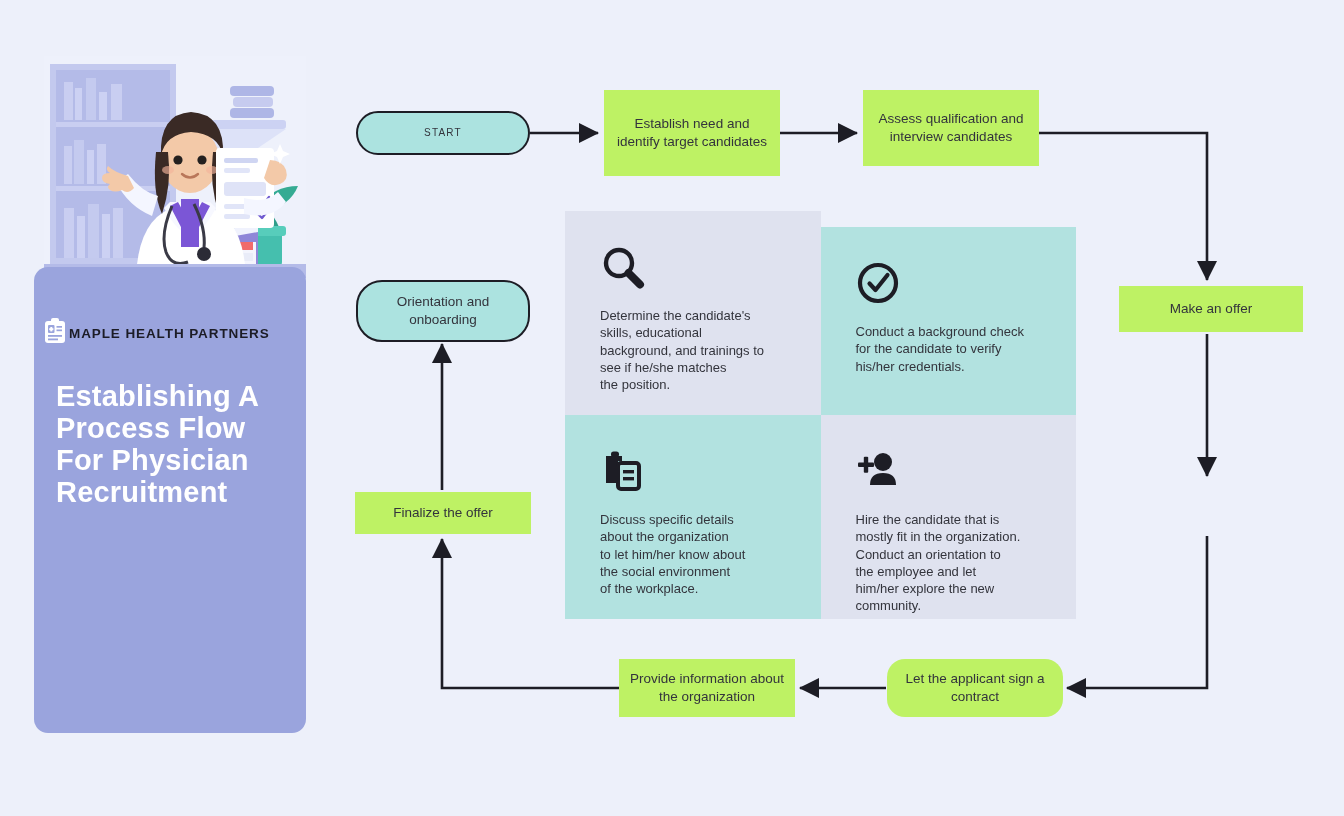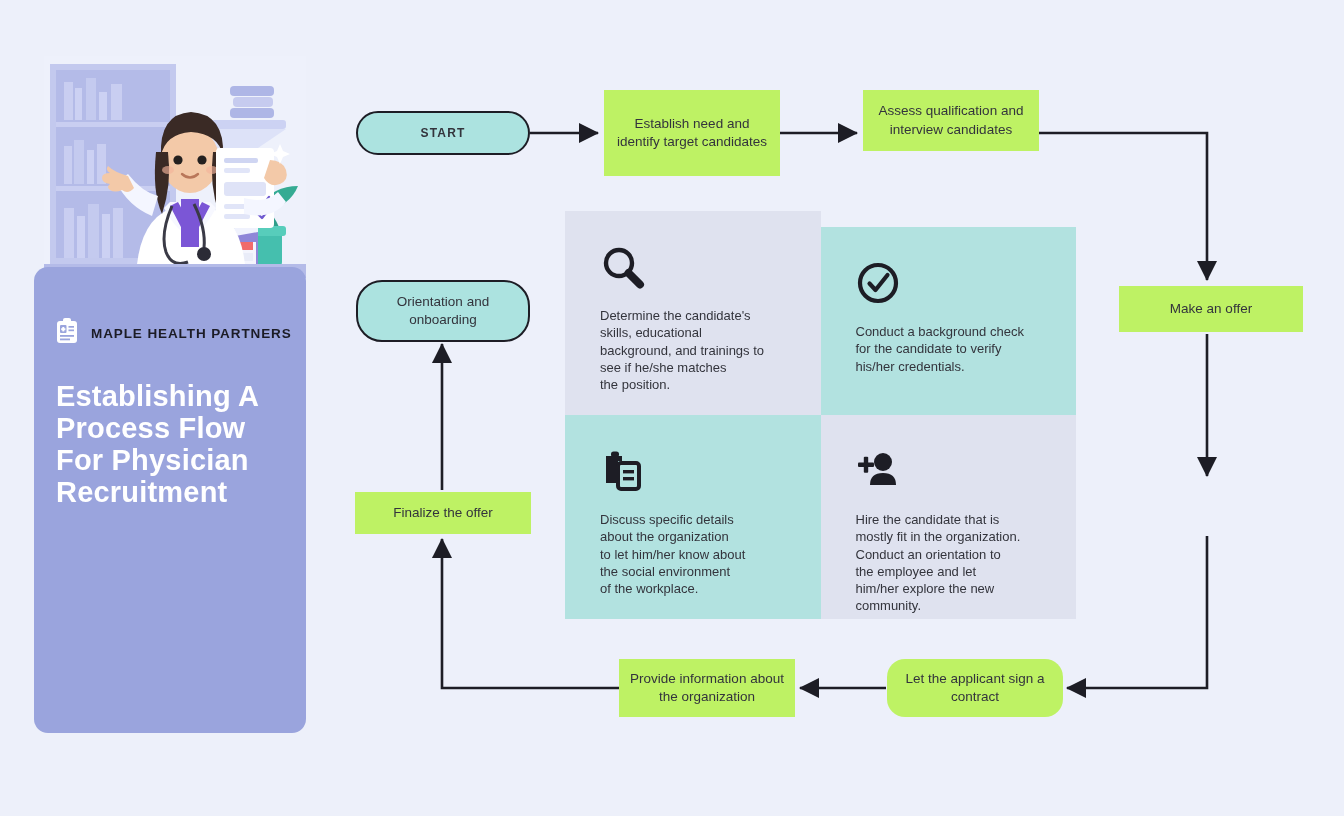--- a/index.html
+++ b/index.html
@@ -13,41 +13,41 @@
   .stage{position:absolute;left:0;top:0;width:1344px;height:816px;}
 
   
   .illus{position:absolute;left:44px;top:56px;width:262px;height:222px;overflow:hidden;}
   .illus svg{display:block;}
 
   .brandcard{
     position:absolute;left:34px;top:267px;width:272px;height:466px;
     background:#9aa4dd;border-radius:14px;
   }
-  .brandrow{position:absolute;left:22px;top:51px;display:flex;align-items:center;gap:13px;text-align:right;}
+  .brandrow{position:absolute;left:10px;top:51px;display:flex;align-items:center;gap:3px;text-align:right;}
   .brandrow .bname{
     color:#1c1c26;font-size:13.5px;font-weight:bold;letter-spacing:.9px;white-space:nowrap;
   }
   .bigtitle{
     position:absolute;left:22px;top:113px;width:236px;
     color:#ffffff;font-size:29px;line-height:32px;font-weight:bold;
     letter-spacing:.2px;
   }
 
   
   .node{
     position:absolute;display:flex;align-items:center;justify-content:center;
     text-align:center;color:#33343c;font-size:13.5px;line-height:18.5px;
     box-sizing:border-box;padding:4px 8px;
   }
   .node.box{background:#bef264;}
   .node.pill{
     background:#ace3e0;border:2.5px solid #1d1d25;border-radius:26px;
   }
-  .node.pill.start{font-weight:bold;letter-spacing:1.2px;font-size:12px;}
+  .node.pill.start{font-weight:normal;letter-spacing:1.2px;font-size:10px;}
 
   
   .grid{position:absolute;left:565px;top:211px;width:511px;height:408px;}
   .quad{position:absolute;width:255.5px;height:204px;box-sizing:border-box;padding:34px 4px 0 35px;}
   .quad .qicon{height:46px;margin-bottom:16px;}
   .quad .qtext{color:#33343c;font-size:13px;line-height:17.3px;white-space:pre-line;}
   .q-lav{background:#dfe2ef;}
   .q-teal{background:#b2e2e0;}
 
   
@@ -200,21 +200,21 @@
       <polyline points="619,688 442,688 442,539" marker-end="url(#ah)"></polyline>
 
       <line x1="442" y1="490" x2="442" y2="344" marker-end="url(#ah)"></line>
     </g>
   </svg>
 
   <div class="node pill start" style="left:356px;top:111px;width:174px;height:44px;">START</div>
 
   <div class="node box" style="left:604px;top:90px;width:176px;height:86px;">Establish need and identify target candidates</div>
 
-  <div class="node box" style="left:863px;top:90px;width:176px;height:61px;">Assess qualification and interview candidates</div>
+  <div class="node box" style="left:863px;top:90px;width:176px;height:76px;">Assess qualification and interview candidates</div>
 
   <div class="node box" style="left:1119px;top:286px;width:184px;height:46px;">Make an offer</div>
 
 
   <div class="node box" style="left:887px;top:659px;width:176px;height:58px;border-radius:18px;">Let the applicant sign a contract</div>
 
   <div class="node box" style="left:619px;top:659px;width:176px;height:58px;">Provide information about the organization</div>
 
   <div class="node box" style="left:355px;top:492px;width:176px;height:42px;">Finalize the offer</div>
 

